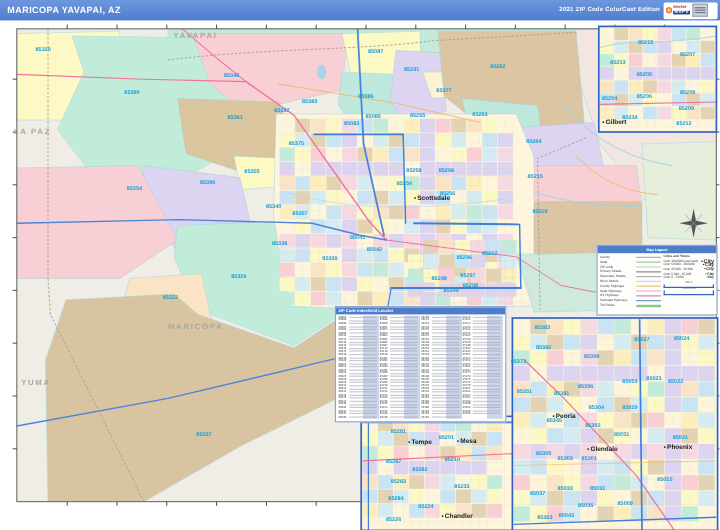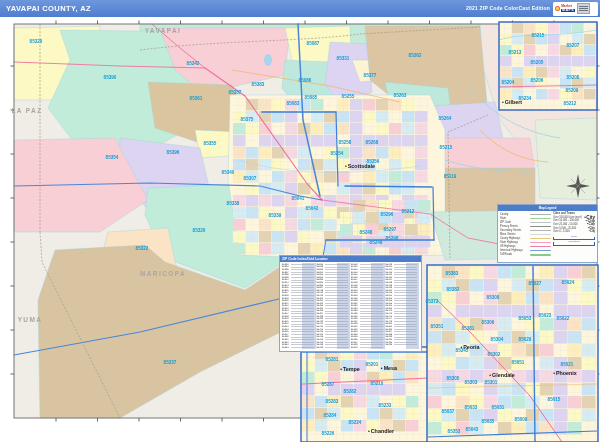--- a/index.html
+++ b/index.html
@@ -60,21 +60,21 @@
              font-family:"DejaVu Sans Mono",monospace;}
   .index-row .z{white-space:nowrap;}
   .index-row .bar{flex:1;height:.7px;background:#9aa0ad;opacity:.55;margin:0 2px;}
 </style>
 </head>
 <body>
 
 <div class="screen">
 
   <div class="header">
-    <span class="header-title">YAVAPAI COUNTY, AZ</span>
+    <span class="header-title">MARICOPA YAVAPAI, AZ</span>
     <span class="edition">2021 ZIP Code ColorCast Edition</span>
     <div class="logo">
       <span class="logo-sun"></span>
       <span class="logo-words">
         <span class="logo-market">Market</span>
         <span class="logo-maps">MAPS</span>
       </span>
       <span class="logo-side">
           <i></i>
           <i></i>

